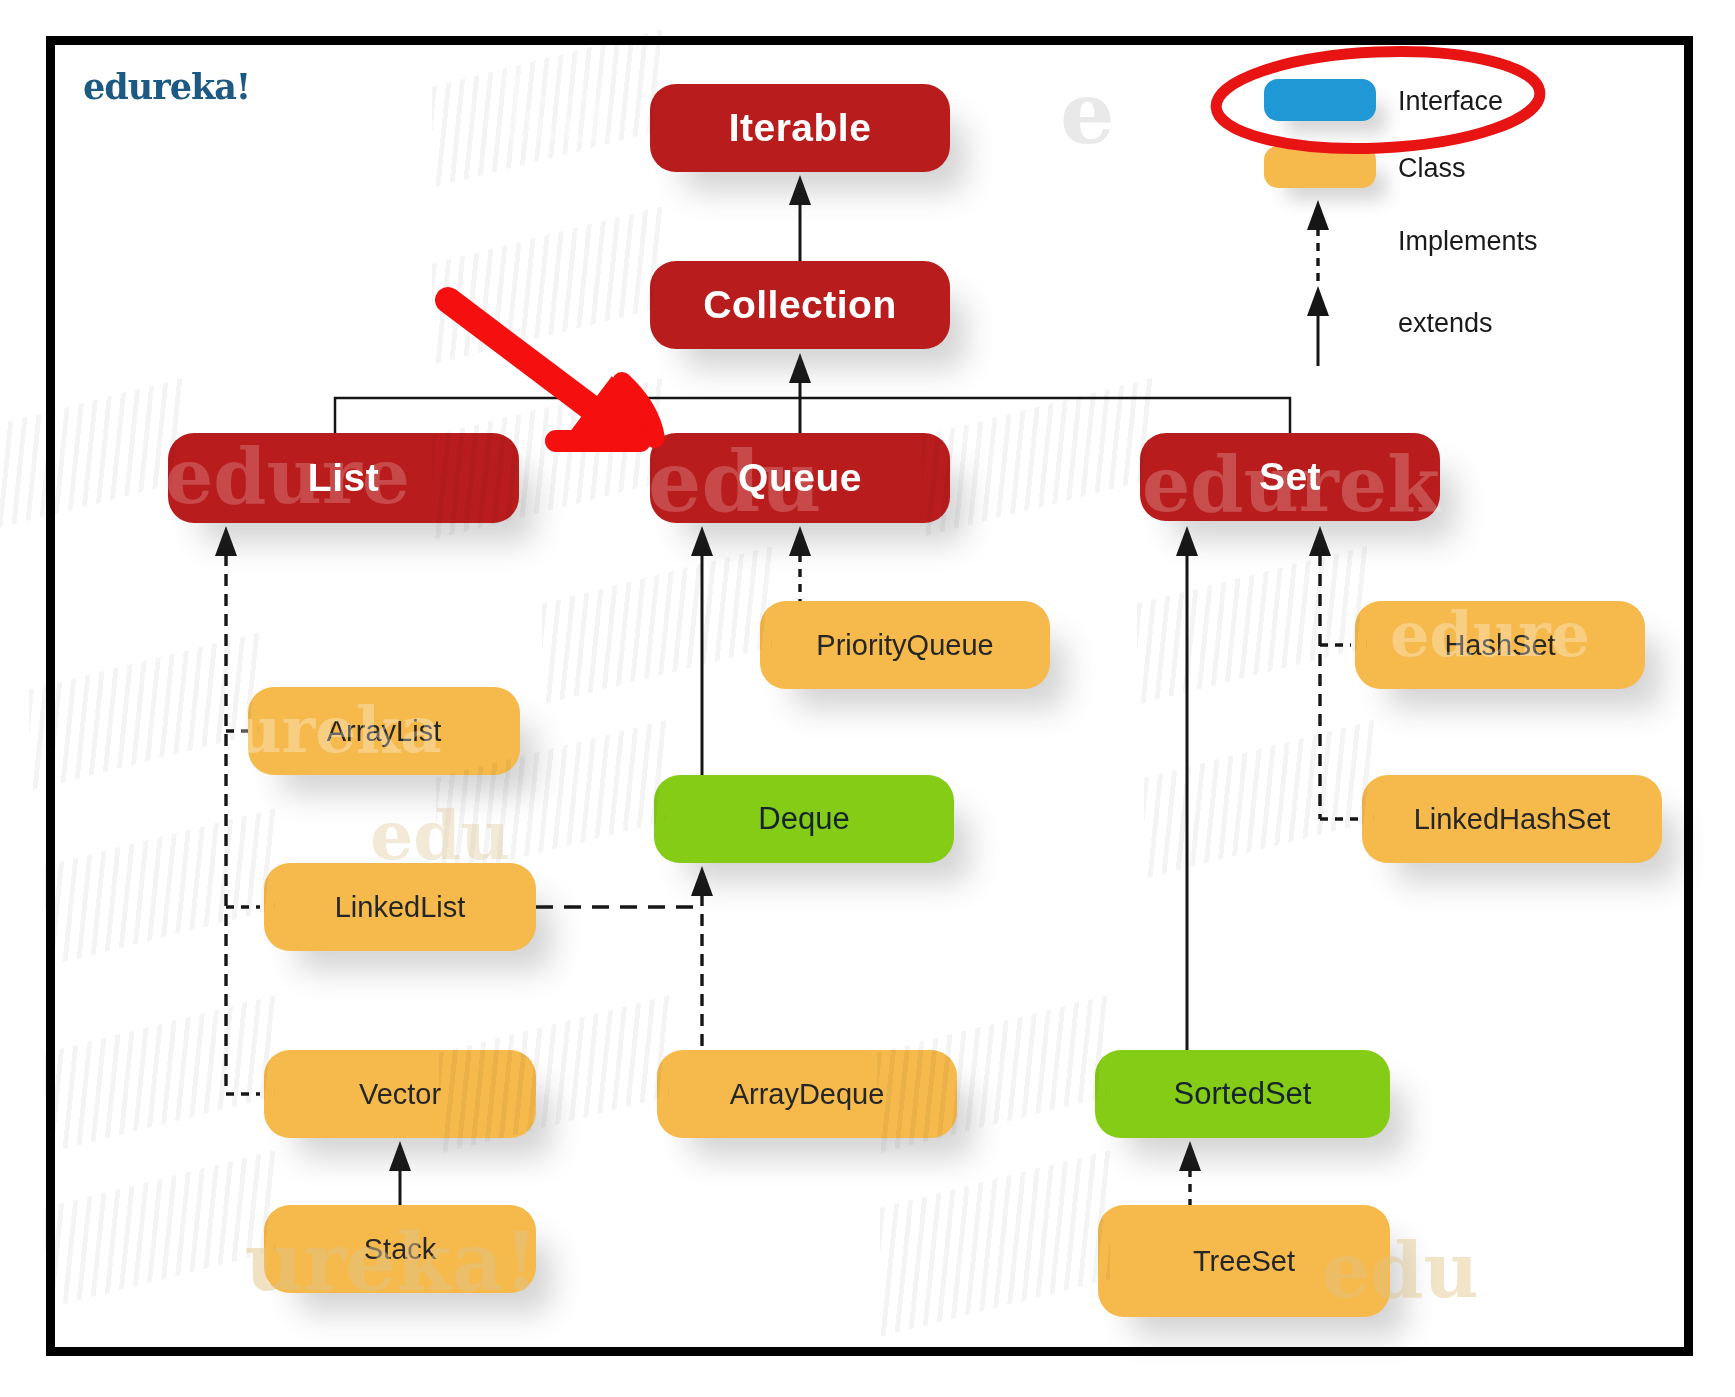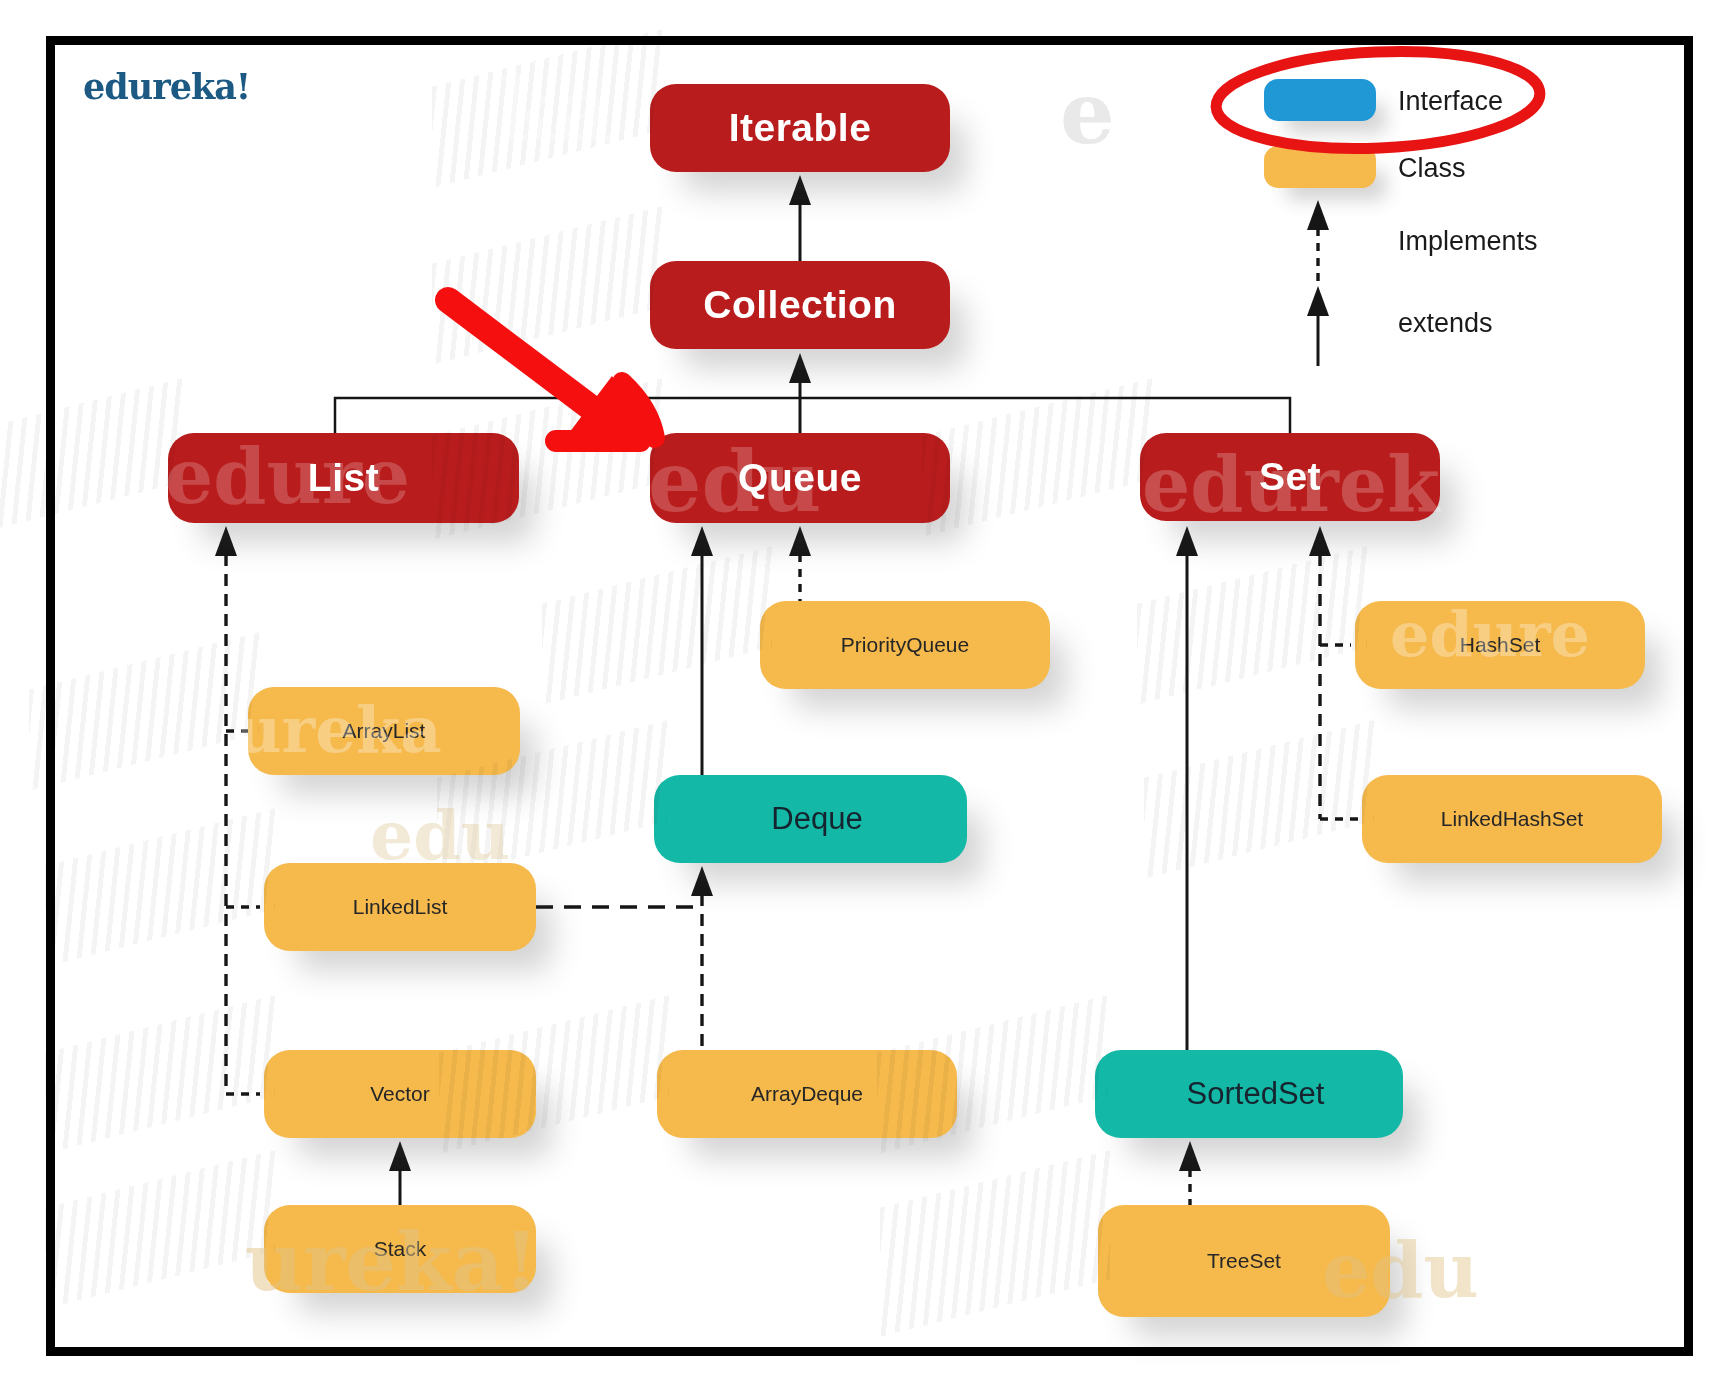--- a/index.html
+++ b/index.html
@@ -16,22 +16,22 @@
   #lines polygon{fill:#161616;stroke:none;}
   #lines .dash{stroke-dasharray:12 8;stroke-width:3.4;}
   #lines .dash-long{stroke-dasharray:17 11;stroke-width:3.6;}
   #lines .dash-short{stroke-dasharray:8 7;stroke-width:3.4;}
   .node{position:absolute;border-radius:26px;display:flex;align-items:center;justify-content:center;
         z-index:2;box-shadow:24px 28px 30px -8px rgba(60,60,60,0.22);}
   .node::before{content:"";position:absolute;right:96%;top:-26px;width:230px;height:115%;
         background:repeating-linear-gradient(96deg,rgba(0,0,0,0.045) 0 5px,rgba(0,0,0,0) 5px 14px);
         transform:skewY(-14deg);pointer-events:none;}
   .iface{background:#b91c1c;color:#ffffff;font-size:39px;font-weight:600;letter-spacing:0.5px;}
-  .iface-dark{background:#14b8a6;color:#15242e;font-size:31px;font-weight:500;padding-left:13px;}
-  .cls{background:#f5b94c;color:#262626;font-size:21px;font-weight:500;}
+  .iface-dark{background:#84cc16;color:#15242e;font-size:31px;font-weight:500;}
+  .cls{background:#f5b94c;color:#262626;font-size:29px;font-weight:500;}
   .legend-swatch{position:absolute;width:112px;height:42px;border-radius:14px;z-index:4;
         box-shadow:16px 18px 18px -6px rgba(60,60,60,0.22);}
   .legend-label{position:absolute;font-size:27px;color:#1a1a1a;height:30px;line-height:30px;z-index:4;}
   .wm{position:absolute;font-family:"DejaVu Serif",serif;font-weight:700;z-index:3;
       pointer-events:none;white-space:nowrap;}
 </style>
 </head>
 <body>
 
 <div class="canvas">

